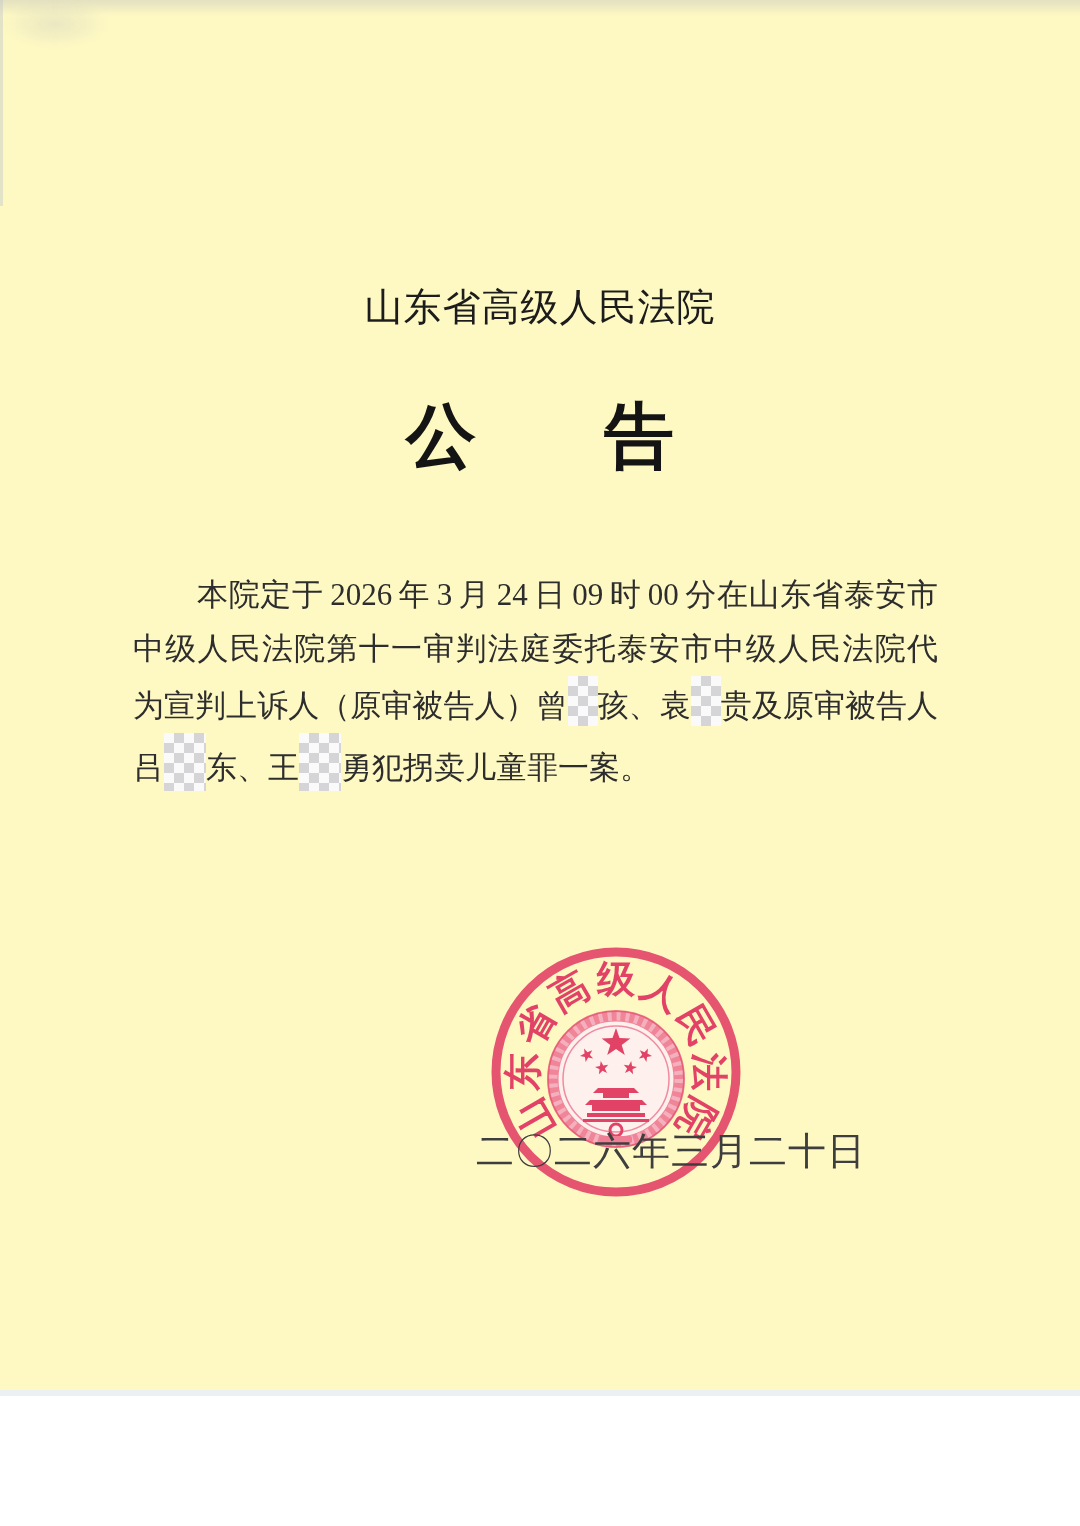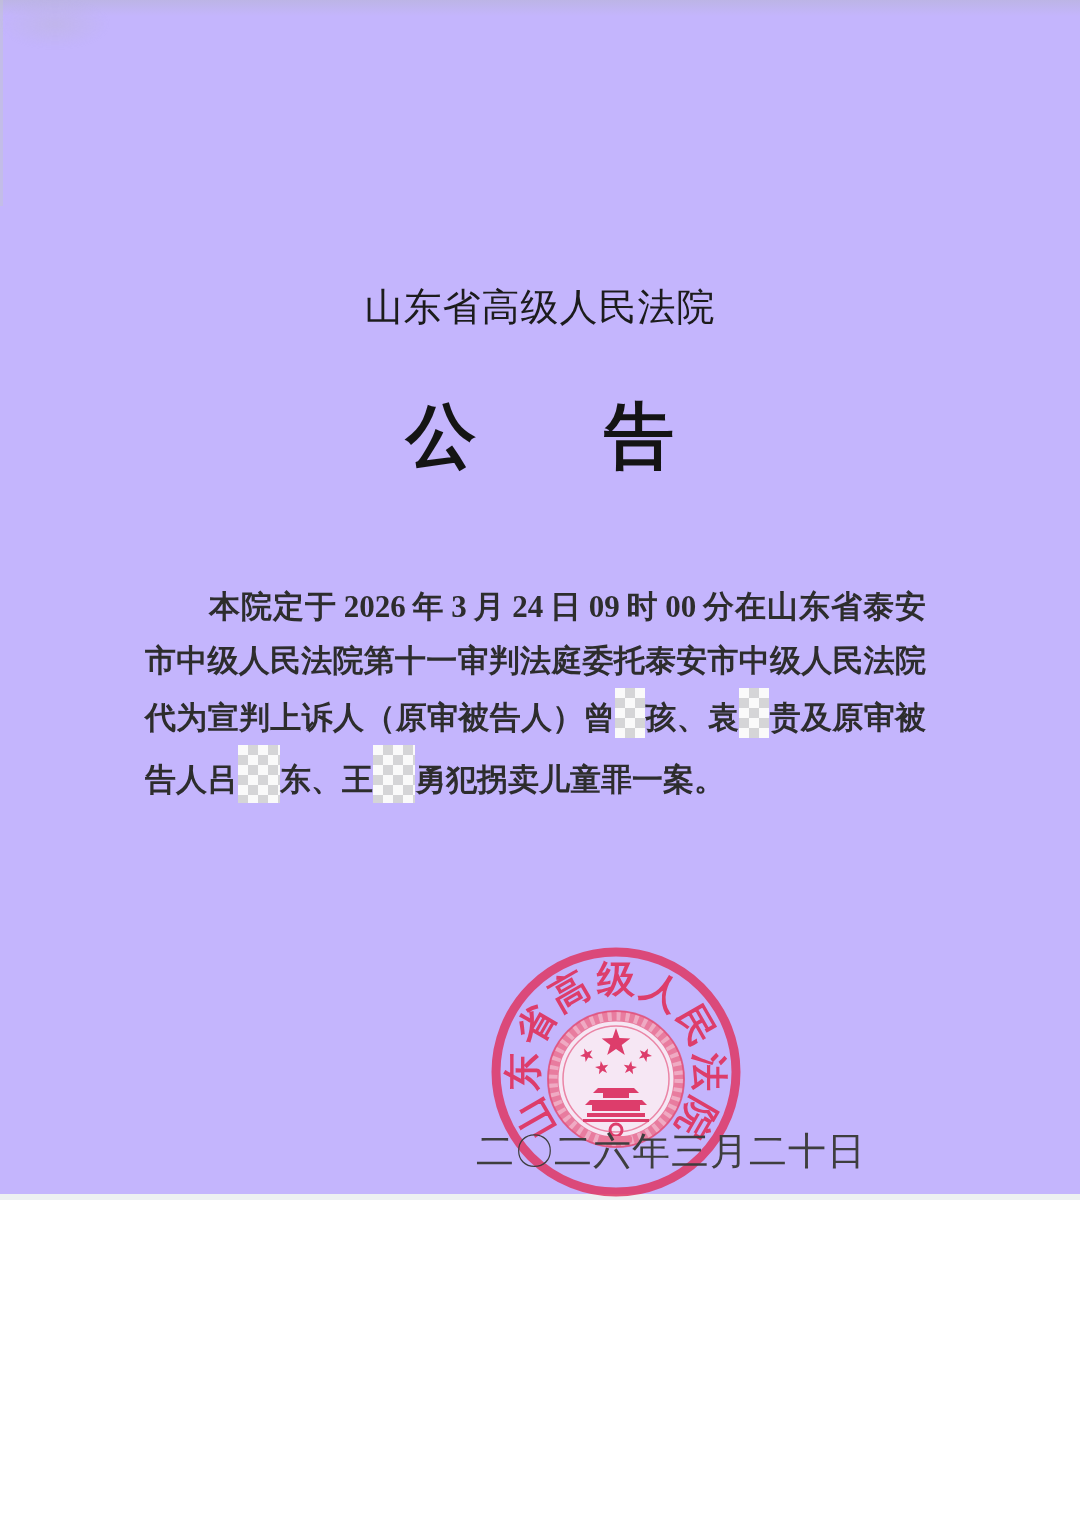--- a/index.html
+++ b/index.html
@@ -1,17 +1,17 @@
 <!DOCTYPE html>
 <html><head>
 <meta charset="utf-8">
 <style>
   html,body{margin:0;padding:0;background:#ffffff;}
   .page{
-    position:relative;width:1080px;height:1200px;background:#c4b5fd;overflow:hidden;
+    position:relative;width:1080px;height:1396px;background:#fef9c3;overflow:hidden;
     font-family:"Liberation Serif","DejaVu Serif",serif;
   }
   
   .scan-top{position:absolute;top:0;left:0;right:0;height:16px;
     background:linear-gradient(180deg,rgba(175,180,186,.35),rgba(255,255,255,0));}
   .scan-bottom{position:absolute;bottom:0;left:0;right:0;height:6px;background:#edf0f2;}
   .scan-left{position:absolute;left:0;top:1320;width:3px;height:206px;background:rgba(195,200,206,.45);}
   .smudge{position:absolute;left:580;top:862;width:110px;height:48px;border-radius:50%;
     background:radial-gradient(ellipse at center,rgba(185,185,192,.28),rgba(255,255,255,0) 70%);
     filter:blur(2px);}
@@ -24,21 +24,21 @@
     position:absolute;top:402px;left:0;width:100%;
     display:flex;justify-content:center;gap:128px;
     font-size:70px;font-weight:700;color:#141414;line-height:1;
   }
   
   .body-text{
     position:absolute;left:133px;top:568px;width:805px;
     font-size:31px;line-height:54px;color:#2d2d2d;
     text-align:justify;text-align-last:left;word-spacing:-2px;
   }
-  .body-text p{margin:12px;text-indent:64px;font-weight:bold;}
+  .body-text p{margin:0;text-indent:64px;}
   .mosaic{
     display:inline-block;vertical-align:-10px;
     background-color:#fafafa;
     background-image:
       linear-gradient(45deg,#d5d5d7 25%,transparent 25%,transparent 75%,#d5d5d7 75%),
       linear-gradient(45deg,#d5d5d7 25%,transparent 25%,transparent 75%,#d5d5d7 75%);
     background-position:0 0,10px 10px;
     background-size:20px 20px;
   }
   .m-a{width:30px;height:50px;}

